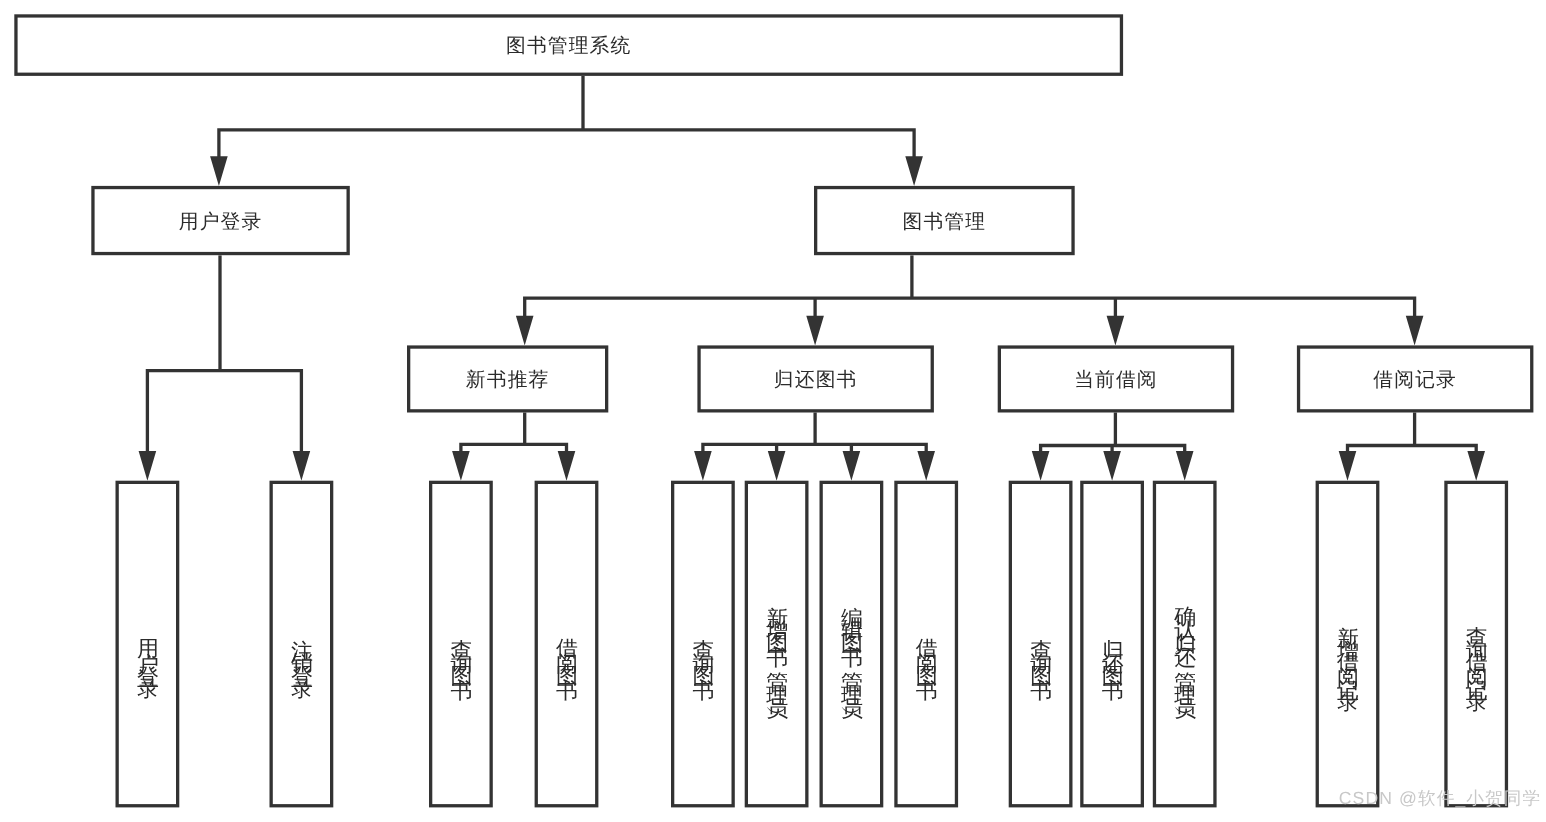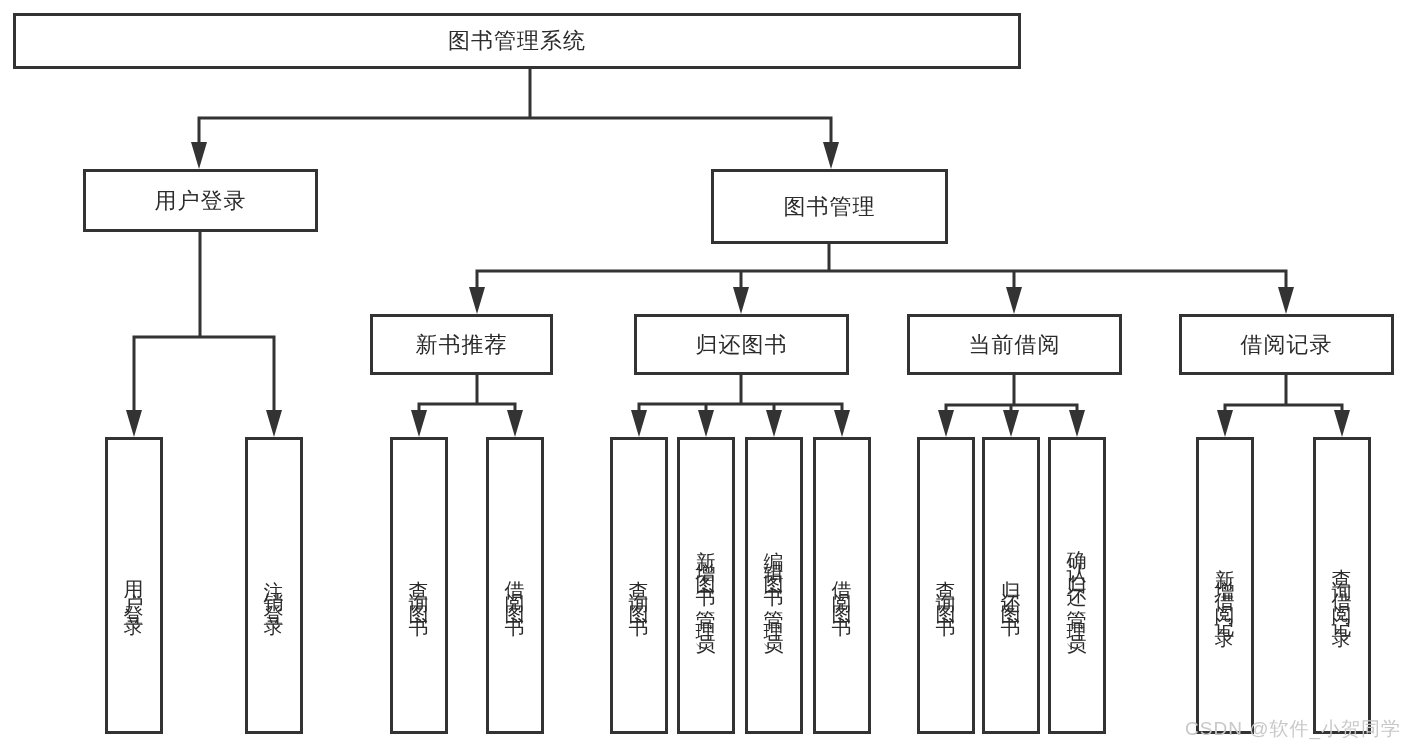--- a/index.html
+++ b/index.html
@@ -5,29 +5,29 @@
   html,body{margin:0;padding:0;background:#ffffff;}
   .canvas{
     position:relative;width:1405px;height:747px;background:#ffffff;
     font-family:"Liberation Sans",sans-serif;overflow:hidden;color:#2b2b2b;
   }
   .connectors{position:absolute;left:0;top:0;z-index:1;}
   .node{
     position:absolute;box-sizing:border-box;border:3px solid #333333;background:#ffffff;
     display:flex;align-items:center;justify-content:center;z-index:2;
   }
-  .hnode{font-size:22px;letter-spacing:1px;}
+  .hnode{font-size:18px;letter-spacing:1px;}
   .leaf{width:58px;height:297px;}
   .vlbl{
     writing-mode:vertical-rl;text-orientation:mixed;
     font-size:20px;letter-spacing:12px;line-height:1.1;margin-top:6px;white-space:nowrap;
   }
   .watermark{
     position:absolute;top:716px;right:4px;z-index:6;
-    font-size:19px;color:#c8c8c8;letter-spacing:1px;
+    font-size:16px;color:#c8c8c8;letter-spacing:1px;
   }
 </style>
 </head>
 <body>
 
 <div class="canvas">
 
   <svg class="connectors" width="1405" height="747" viewBox="0 0 1405 747">
     <path fill="none" stroke="#333333" stroke-width="3" d="M530 69 V119
              M199 144 V118 H831 V144
@@ -69,21 +69,21 @@
              M1334 410 L1350 410 L1342 437 Z"></path>
   </svg>
 
   <div class="node hnode" style="left:13px;top:13px;width:1008px;height:56px">
     <span>图书管理系统</span>
   </div>
 
   <div class="node hnode" style="left:83px;top:169px;width:235px;height:63px">
     <span>用户登录</span>
   </div>
-  <div class="node hnode" style="left:711px;top:169px;width:237px;height:75px">
+  <div class="node hnode" style="left:740px;top:169px;width:237px;height:63px">
     <span>图书管理</span>
   </div>
 
   <div class="node hnode" style="left:370px;top:314px;width:183px;height:61px">
     <span>新书推荐</span>
   </div>
   <div class="node hnode" style="left:634px;top:314px;width:215px;height:61px">
     <span>归还图书</span>
   </div>
   <div class="node hnode" style="left:907px;top:314px;width:215px;height:61px">

